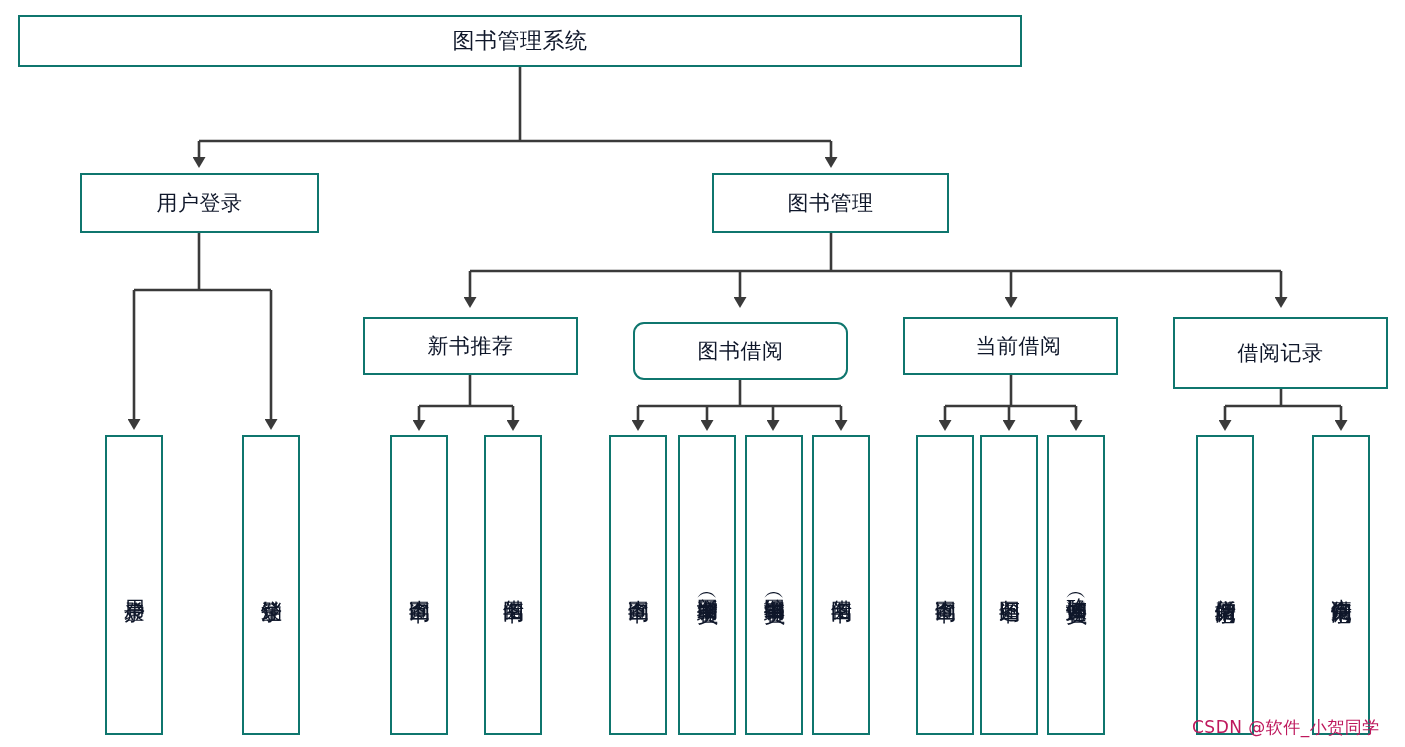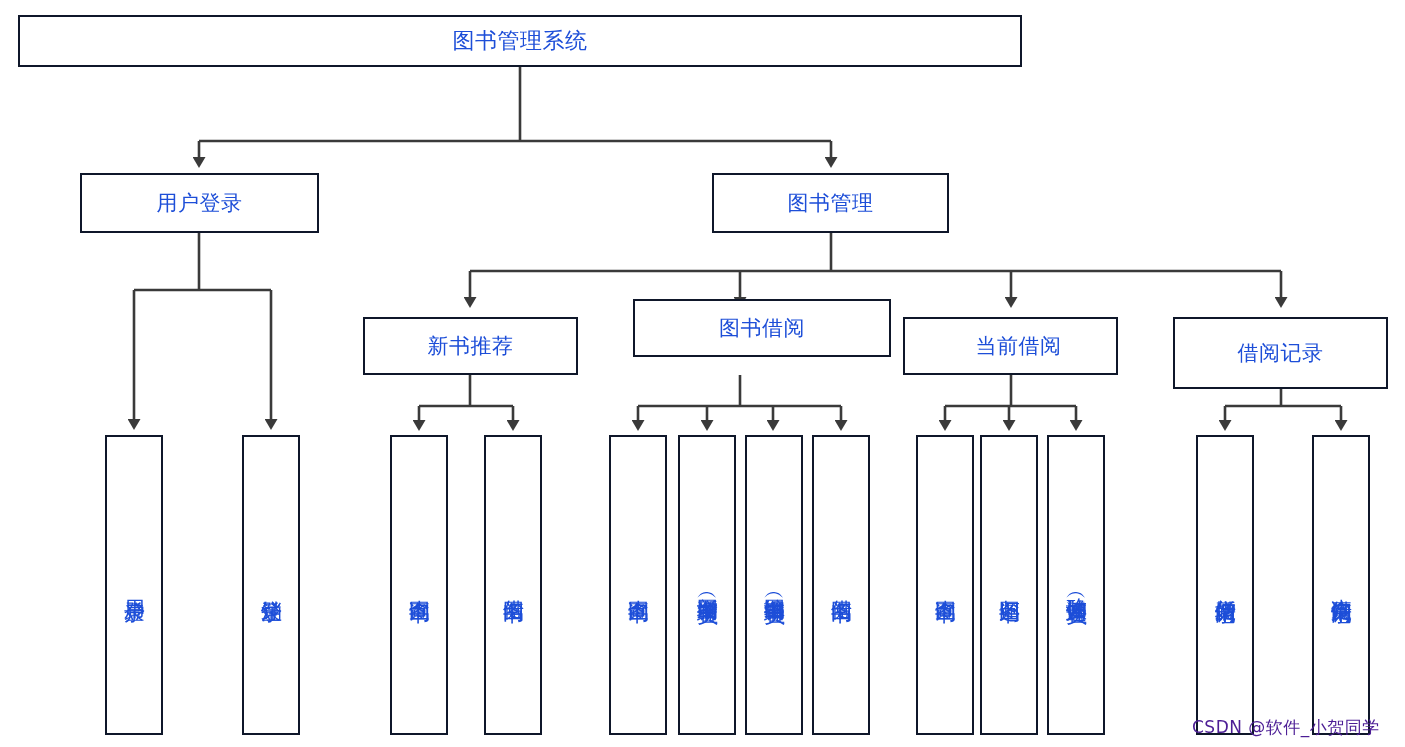--- a/index.html
+++ b/index.html
@@ -23,25 +23,25 @@
     left: 0;
     top: 0;
     width: 1405px;
     height: 747px;
     pointer-events: none;
   }
   .node {
     position: absolute;
     box-sizing: border-box;
     background: #ffffff;
-    border: 2px solid #0f172a;
+    border: 2px solid #0f766e;
     display: flex;
     align-items: center;
     justify-content: center;
-    color: #1d4ed8;
+    color: #0f172a;
   }
   .node .label {
     font-size: 21px;
     line-height: 1.15;
     letter-spacing: 0.5px;
     white-space: nowrap;
   }
   .node.root .label { font-size: 22px; }
   .node.leaf {
     align-items: center;
@@ -52,21 +52,21 @@
     text-orientation: upright;
     font-size: 21px;
     line-height: 1.28;
     letter-spacing: 1px;
     white-space: nowrap;
     max-height: 292px;
   }
   .watermark {
     position: absolute;
     font-size: 17px;
-    color: #4c1d95;
+    color: #be185d;
     white-space: nowrap;
     letter-spacing: 0.5px;
   }
 </style>
 </head>
 <body>
 
 <div id="canvas">
 
   <svg class="wires" viewBox="0 0 1405 747">
@@ -126,21 +126,21 @@
   <div class="node" style="left:80px; top:173px; width:239px; height:60px;">
     <span class="label">用户登录</span>
   </div>
   <div class="node" style="left:363px; top:317px; width:215px; height:58px;">
     <span class="label">新书推荐</span>
   </div>
 
   <div class="node" style="left:712px; top:173px; width:237px; height:60px;">
     <span class="label">图书管理</span>
   </div>
-  <div class="node" style="left:633px; top:299px; width:258px; height:58px;">
+  <div class="node" style="left:633px; top:322px; width:215px; height:58px;border-radius:11px;">
     <span class="label">图书借阅</span>
   </div>
   <div class="node" style="left:903px; top:317px; width:215px; height:58px;padding-left:16px;">
     <span class="label">当前借阅</span>
   </div>
   <div class="node" style="left:1173px; top:317px; width:215px; height:72px;">
     <span class="label">借阅记录</span>
   </div>
 
   <div class="node leaf" style="left:105px; top:435px; width:58px; height:300px;">

